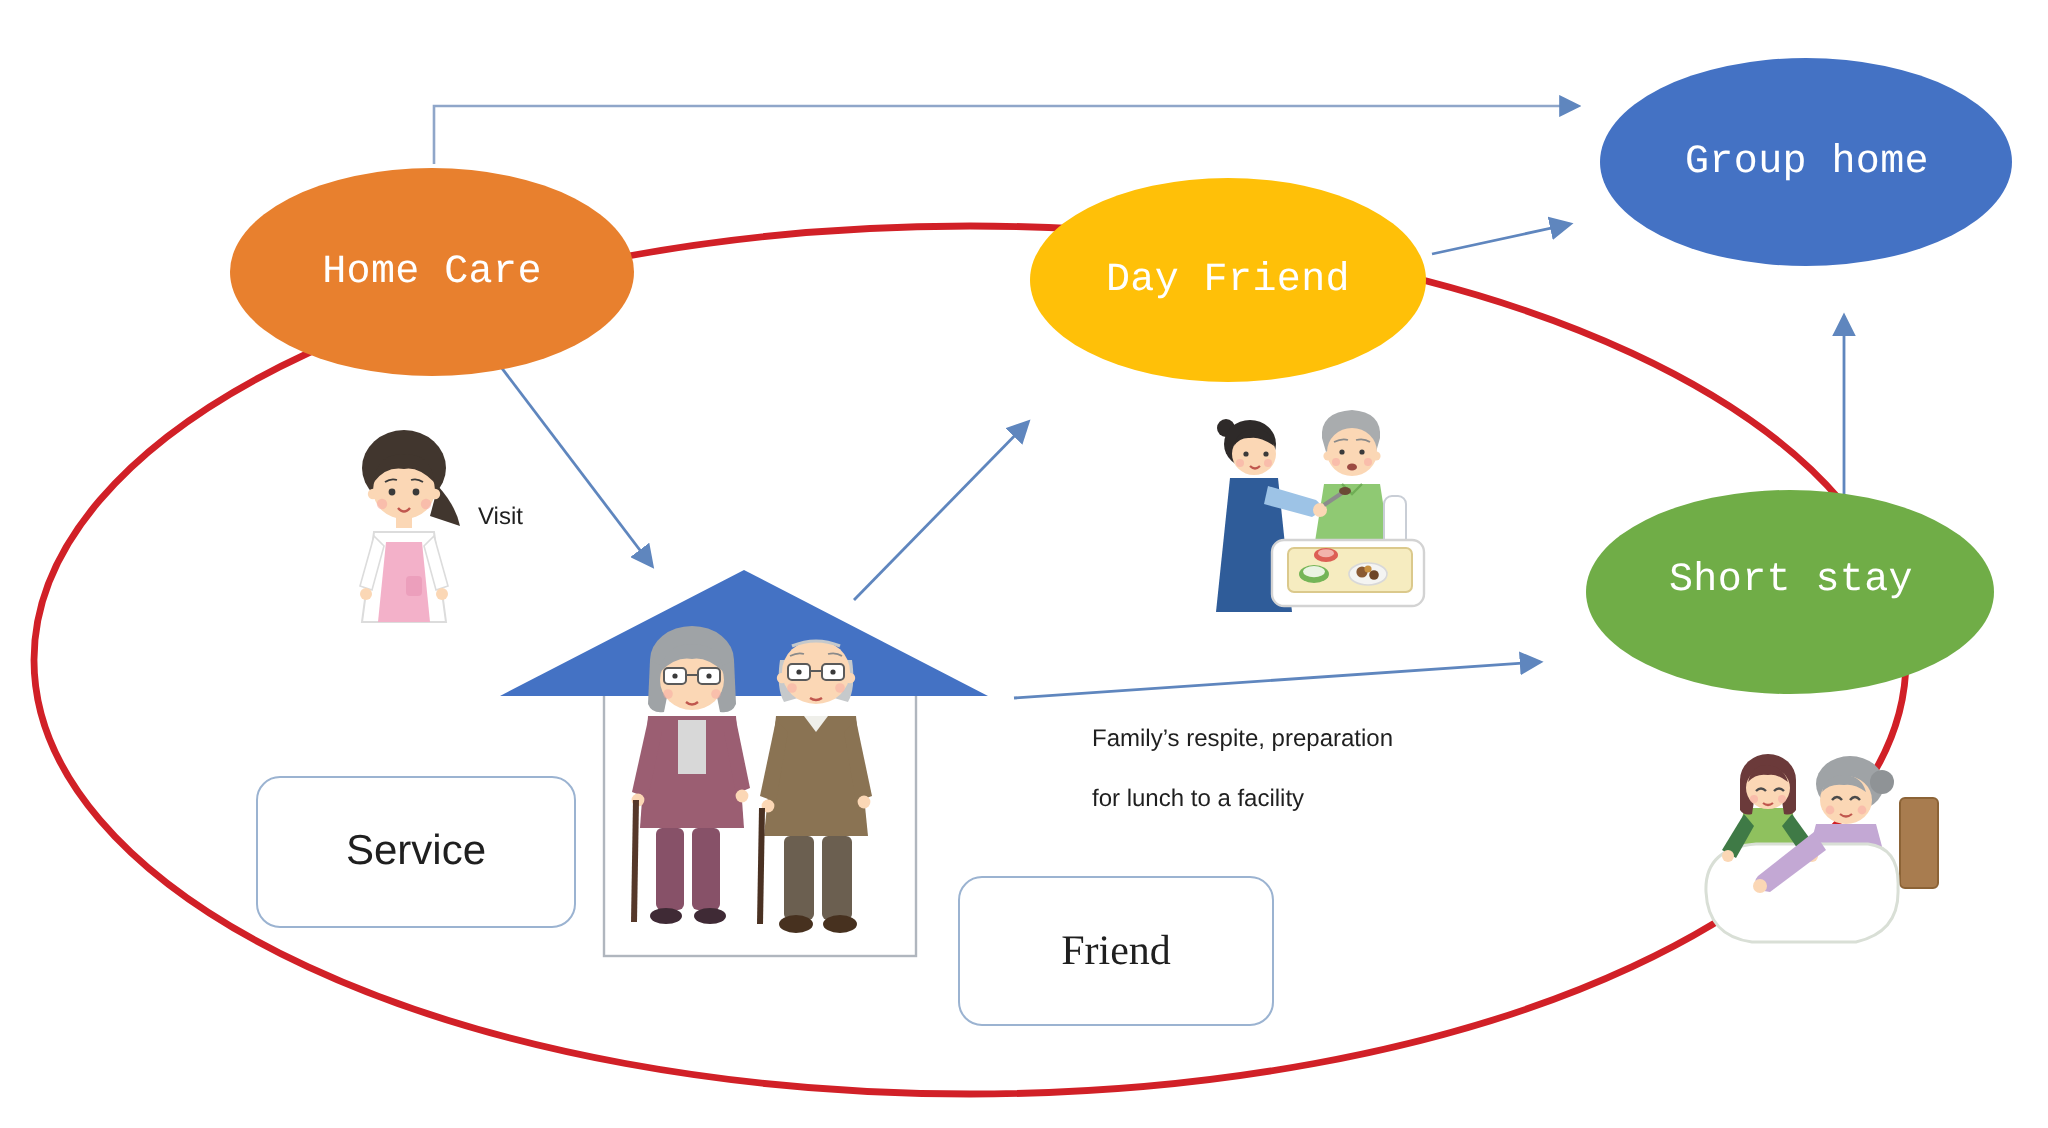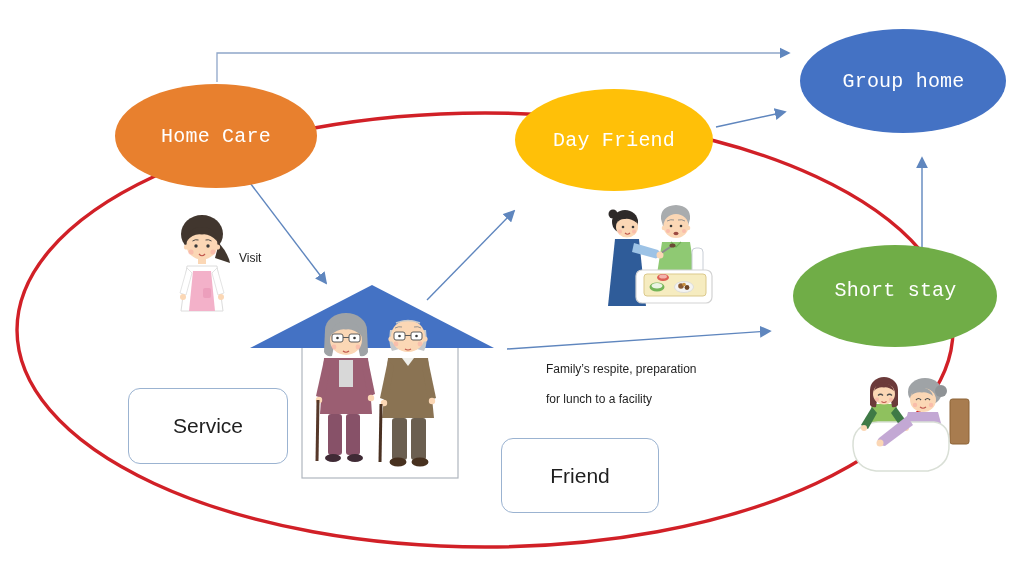--- a/index.html
+++ b/index.html
@@ -19,21 +19,21 @@
   .note { position:absolute; color:#1f1f1f; font-size:12px; }
   .note-visit { left:239px; top:251px; }
   .note-day   { left:482px; top:244px; line-height:28px; }
   .note-short { left:546px; top:354px; line-height:30px; }
   .tagbox {
     position:absolute; background:#ffffff; border:1.5px solid #9BB3D1;
     border-radius:12px; display:flex; align-items:center; justify-content:center;
     font-size:21px; color:#1f1f1f;
   }
   .box-family { left:128px; top:388px; width:158px; height:74px; }
-  .box-friend { left:501px; top:438px; width:156px; height:73px; }
+  .box-friend { left:479px; top:438px; width:156px; height:73px;font-family:Liberation Serif, serif; }
 </style>
 </head>
 <body>
 
 <div class="stage">
 
   <svg class="layer" width="1024" height="564" viewBox="0 0 1024 564">
     <defs>
       <marker id="arr" viewBox="0 0 10 10" refX="8.5" refY="5" markerWidth="8.5" markerHeight="8.5" orient="auto-start-reverse">
         <path d="M0,0 L10,5 L0,10 z" fill="#5F86BE"></path>

